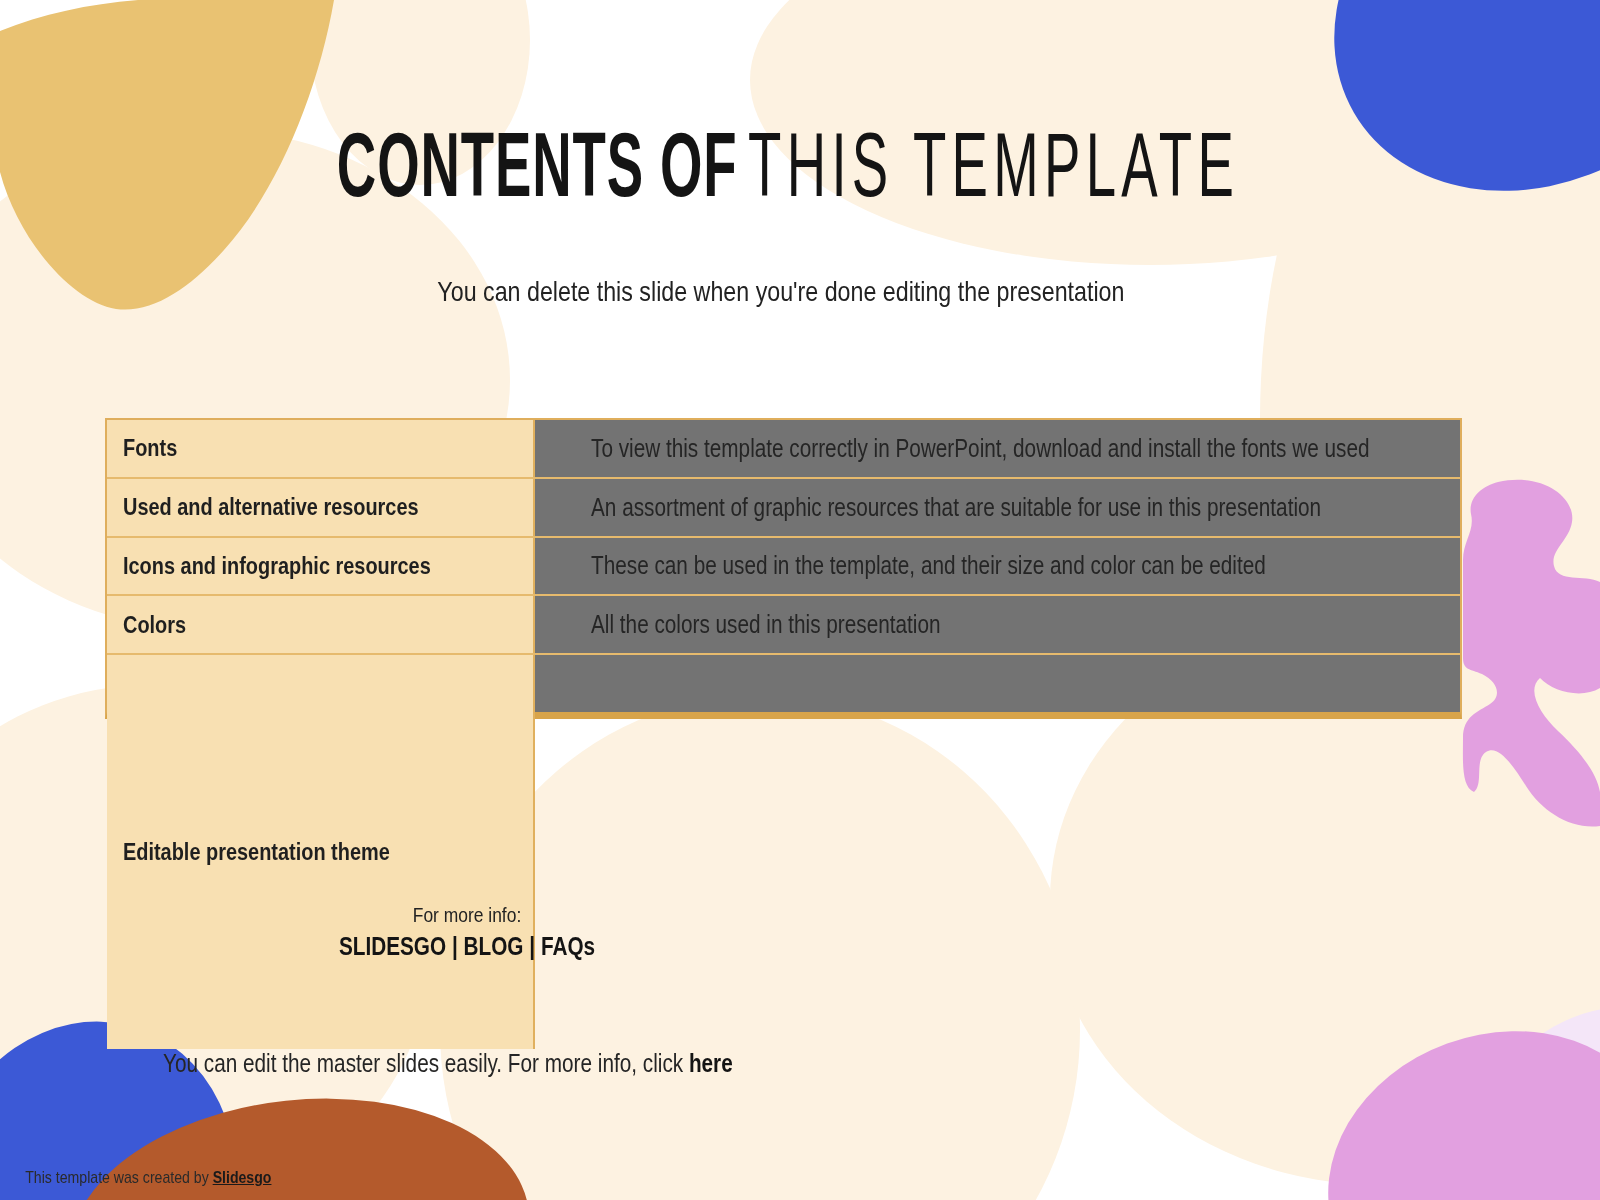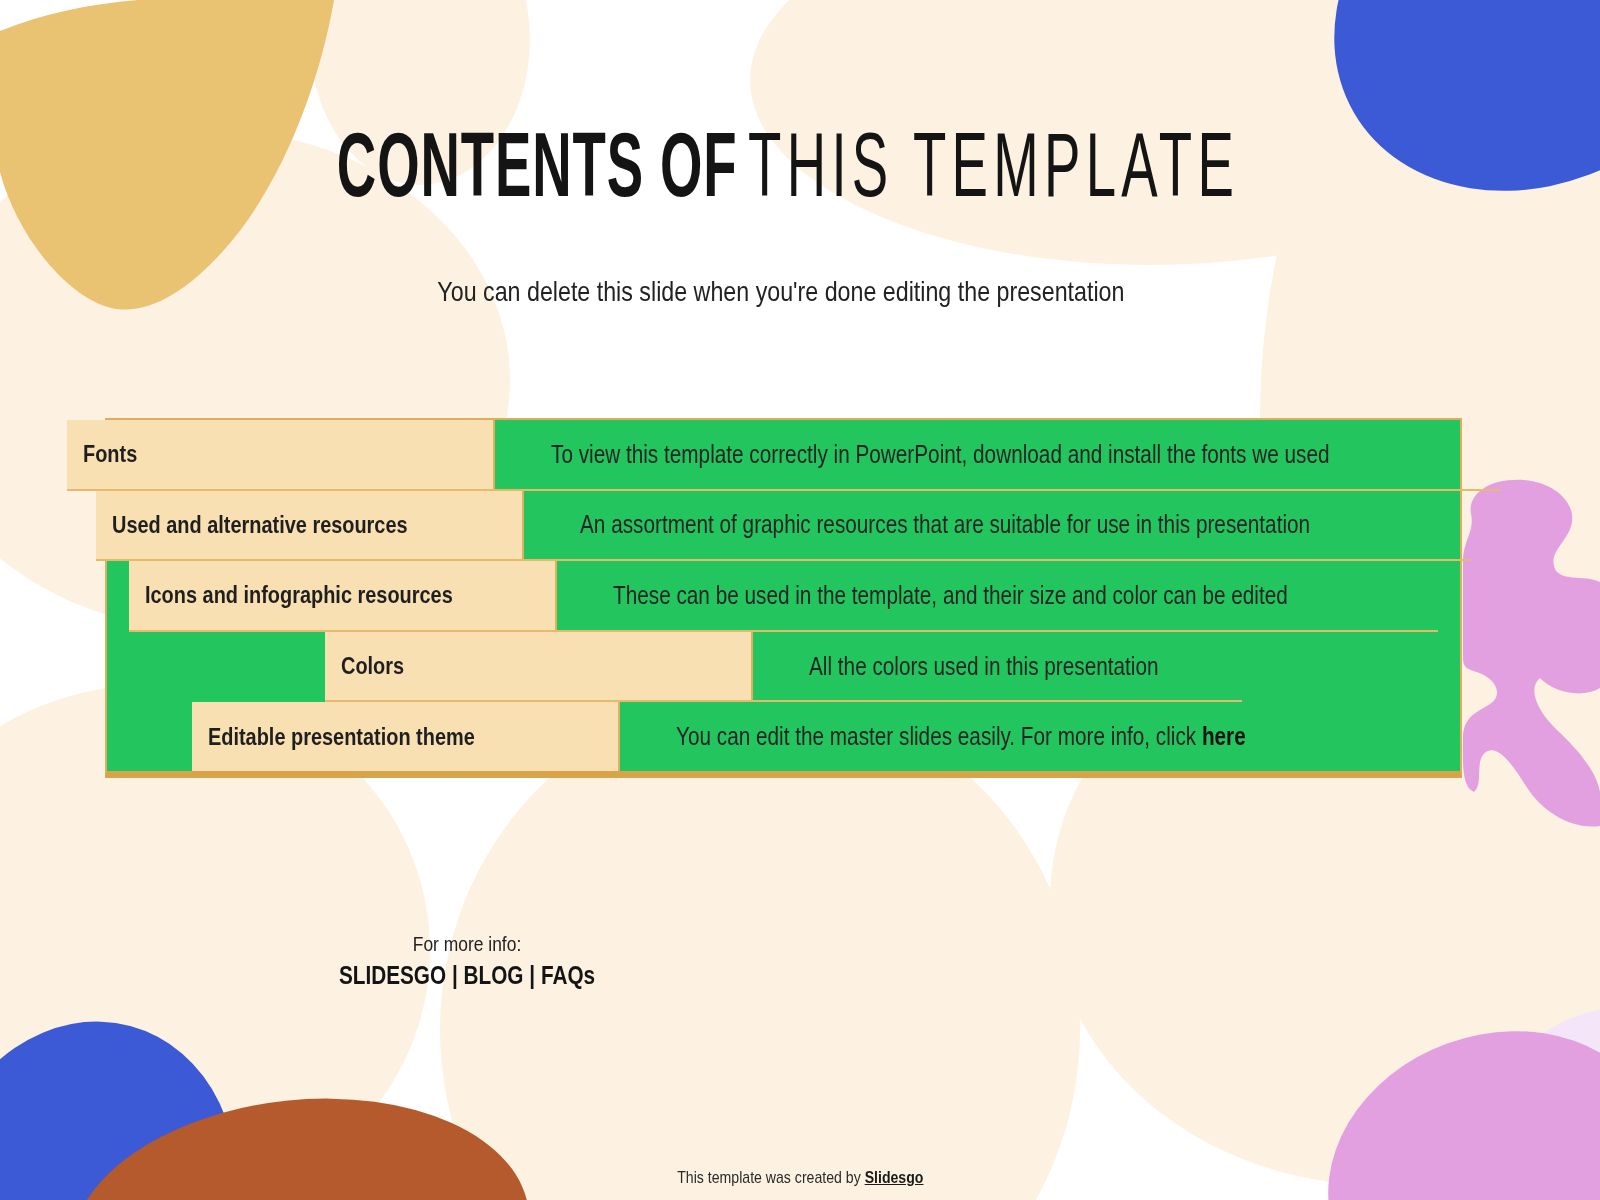--- a/index.html
+++ b/index.html
@@ -21,47 +21,47 @@
     transform:scale(0.88,1.45); transform-origin:center center;
   }
   .page-title .t2 { font-weight:400; letter-spacing:6px; margin-left:12px; }
 
   .subtitle {
     position:absolute; top:276px; left:0; right:38px; text-align:center;
     font-size:28px; color:#222222;
   }
 
   .toc-table {
-    position:absolute; left:105px; top:418px; width:1357px; height:360px;
-    box-sizing:border-box; background:#22c55e;
+    position:absolute; left:105px; top:418px; width:1357px; height:301px;
+    box-sizing:border-box; background:#737373;
     border:2px solid #dfae5c; border-bottom:7px solid #d8a44a;
-    display:flex; flex-direction:column;align-items:center;
+    display:flex; flex-direction:column;
   }
   .toc-row { flex:1; display:flex; border-bottom:2px solid #e6ba6d; min-height:0; }
-  .toc-row:last-child { border-bottom:none; }
+  .toc-row:last-child { border-bottom:none;flex-direction:column; }
   .toc-label {
     width:394px; flex:0 0 394px; background:#f8e0b2; border-right:2px solid #e0b05e;
     display:flex; align-items:center; padding:0 16px;
     font-weight:bold; font-size:24px; color:#1f1f1f;
   }
   .toc-desc {
     flex:1; display:flex; align-items:center; padding:0 12px;
     font-size:25px; color:#252525; min-width:0;margin-left:44px;
   }
   .cell-link { font-weight:bold; color:#141414; text-decoration:none; }
 
-  .footer-block { position:absolute; top:903px; transform:translateX(-50%); text-align:center; white-space:nowrap;margin-top:29px; }
+  .footer-block { position:absolute; top:903px; transform:translateX(-50%); text-align:center; white-space:nowrap; }
   .footer-block.info   { left:467px; }
   .footer-block.sister { left:1103px; }
   .footer-heading { font-size:21px; color:#222; }
   .footer-links   { font-size:25px; font-weight:bold; color:#141414; margin-top:5px; }
   .footer-links a { color:inherit; text-decoration:none; }
   .footer-links .sep { margin:0 7px; }
 
-  .credit { position:absolute; left:0; right:0; top:1168px; text-align:center; font-size:17px; color:#2a2a2a; }
+  .credit { position:absolute; left:0; right:0; top:1168px; text-align:left; font-size:17px; color:#2a2a2a; }
   .credit a { font-weight:bold; color:#1a1a1a; text-decoration:underline; }
 </style>
 </head>
 <body>
 
 <div class="slide">
 
   <svg class="bg-shapes" viewBox="0 0 1600 1200" aria-hidden="true">
 
     <ellipse cx="210" cy="380" rx="300" ry="250" fill="#fdf2e1"></ellipse>

